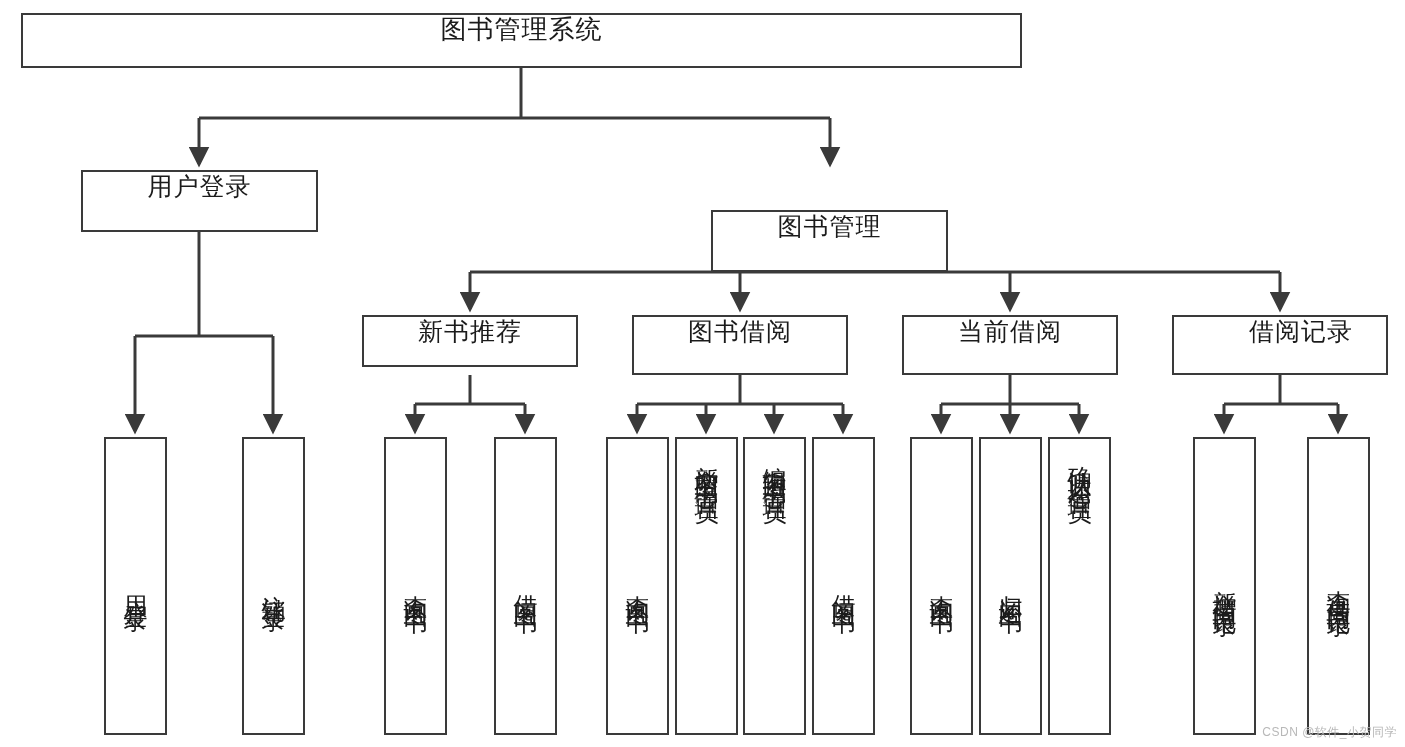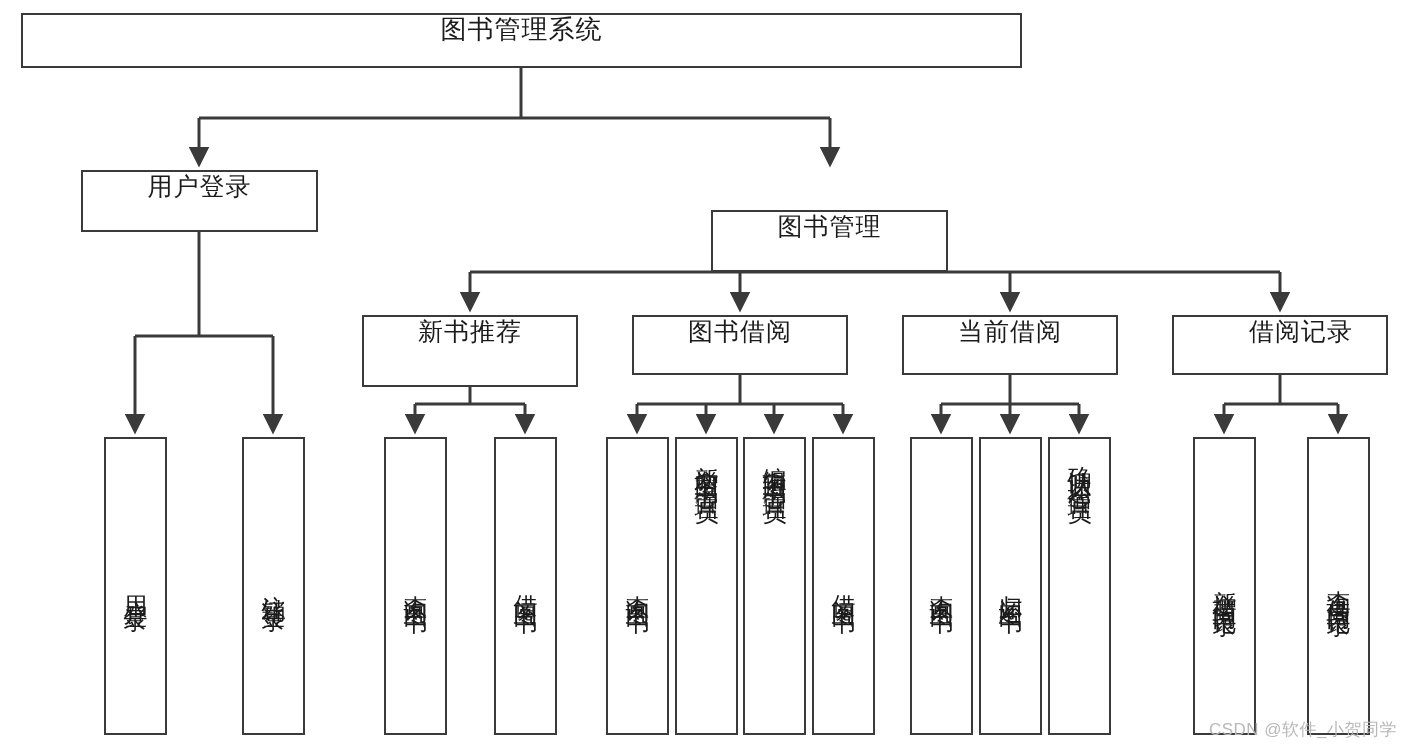--- a/index.html
+++ b/index.html
@@ -57,21 +57,21 @@
     white-space: nowrap;
   }
   .node.v.mid {
     align-items: center;
     padding-top: 0;
   }
   #watermark {
     position: absolute;
     right: 8px;
     bottom: 6px;
-    font-size: 17px;
+    font-size: 12px;
     color: #b8b8b8;
     letter-spacing: 0.5px;
     white-space: nowrap;
   }
 </style>
 </head>
 <body>
 
 <div id="canvas">
 
@@ -131,21 +131,21 @@
     <span class="lbl">图书管理系统</span>
   </div>
 
   <div class="node h" style="left:81px; top:170px; width:237px; height:62px;">
     <span class="lbl">用户登录</span>
   </div>
   <div class="node h" style="left:711px; top:170px; width:237px; height:62px;margin-top:40px;">
     <span class="lbl">图书管理</span>
   </div>
 
-  <div class="node h" style="left:362px; top:315px; width:216px; height:72px;">
+  <div class="node h" style="left:362px; top:315px; width:216px; height:52px;">
     <span class="lbl">新书推荐</span>
   </div>
   <div class="node h" style="left:632px; top:315px; width:216px; height:60px;">
     <span class="lbl">图书借阅</span>
   </div>
   <div class="node h" style="left:902px; top:315px; width:216px; height:60px;">
     <span class="lbl">当前借阅</span>
   </div>
   <div class="node h" style="left:1172px; top:315px; width:216px; height:60px;padding-left:42px;">
     <span class="lbl">借阅记录</span>

